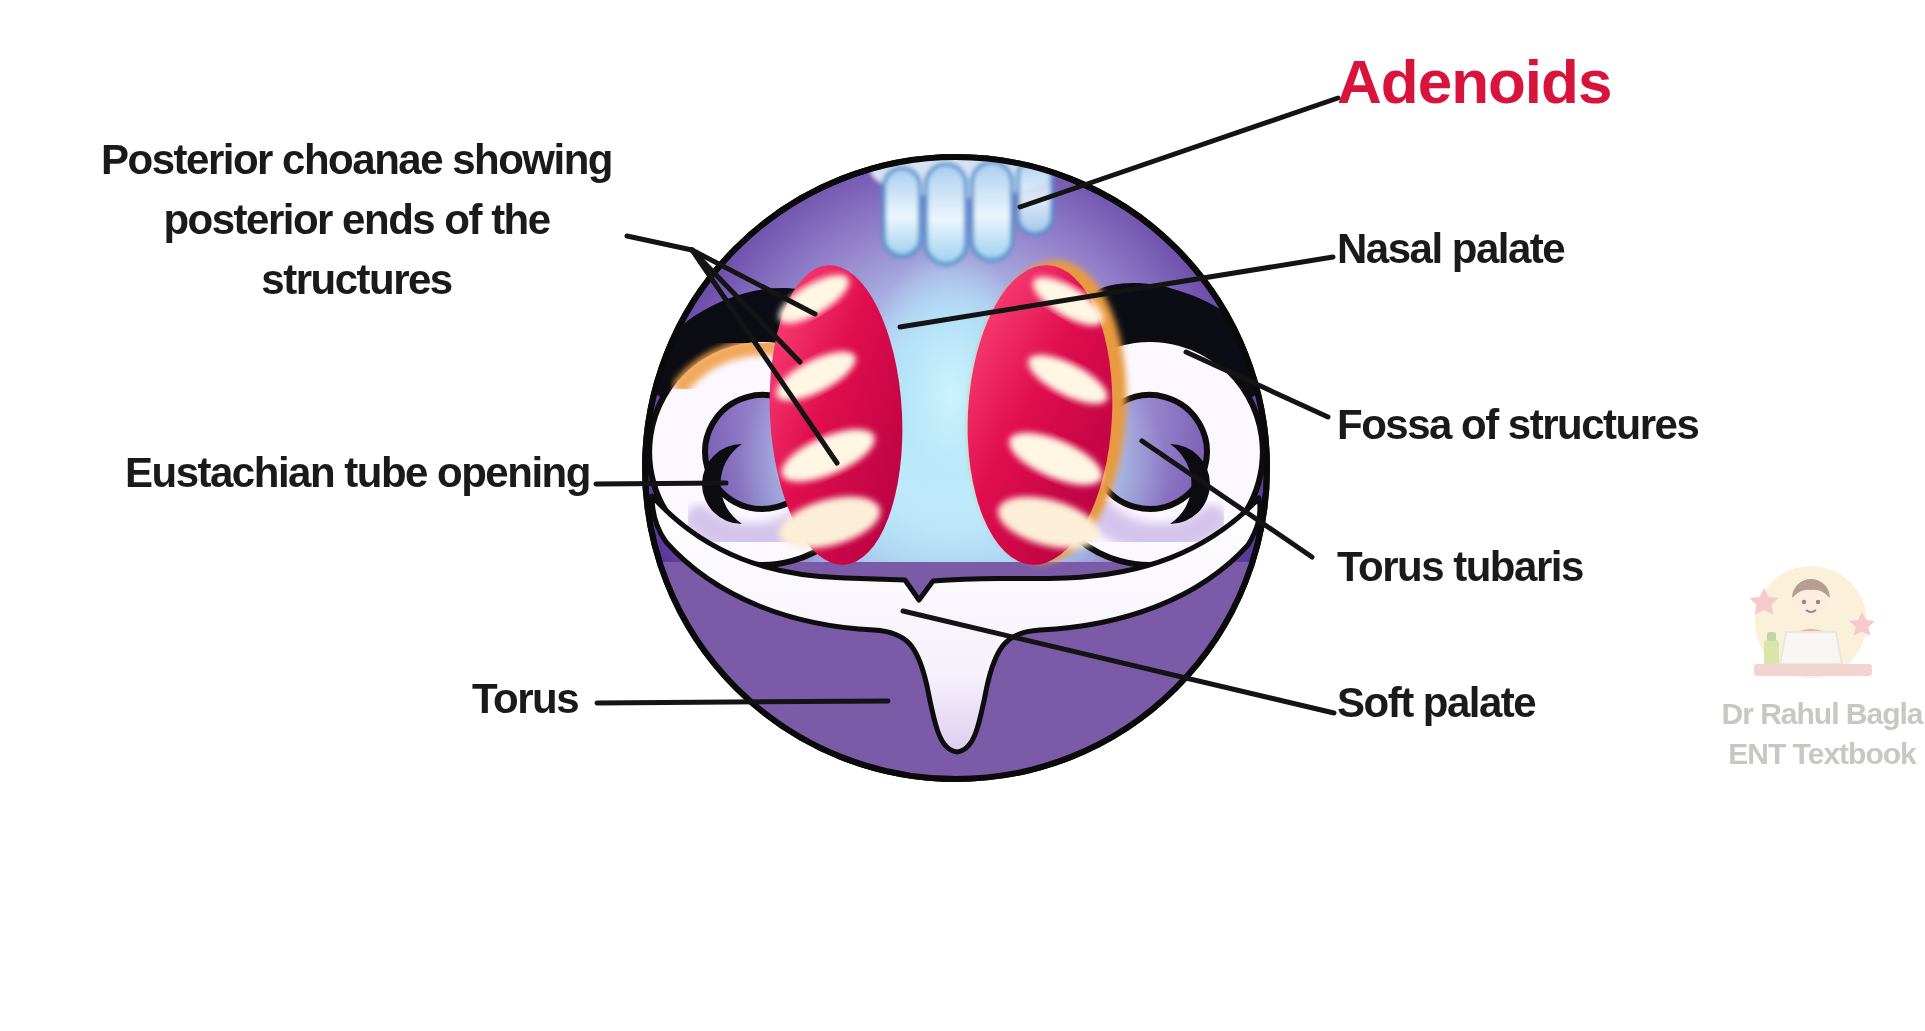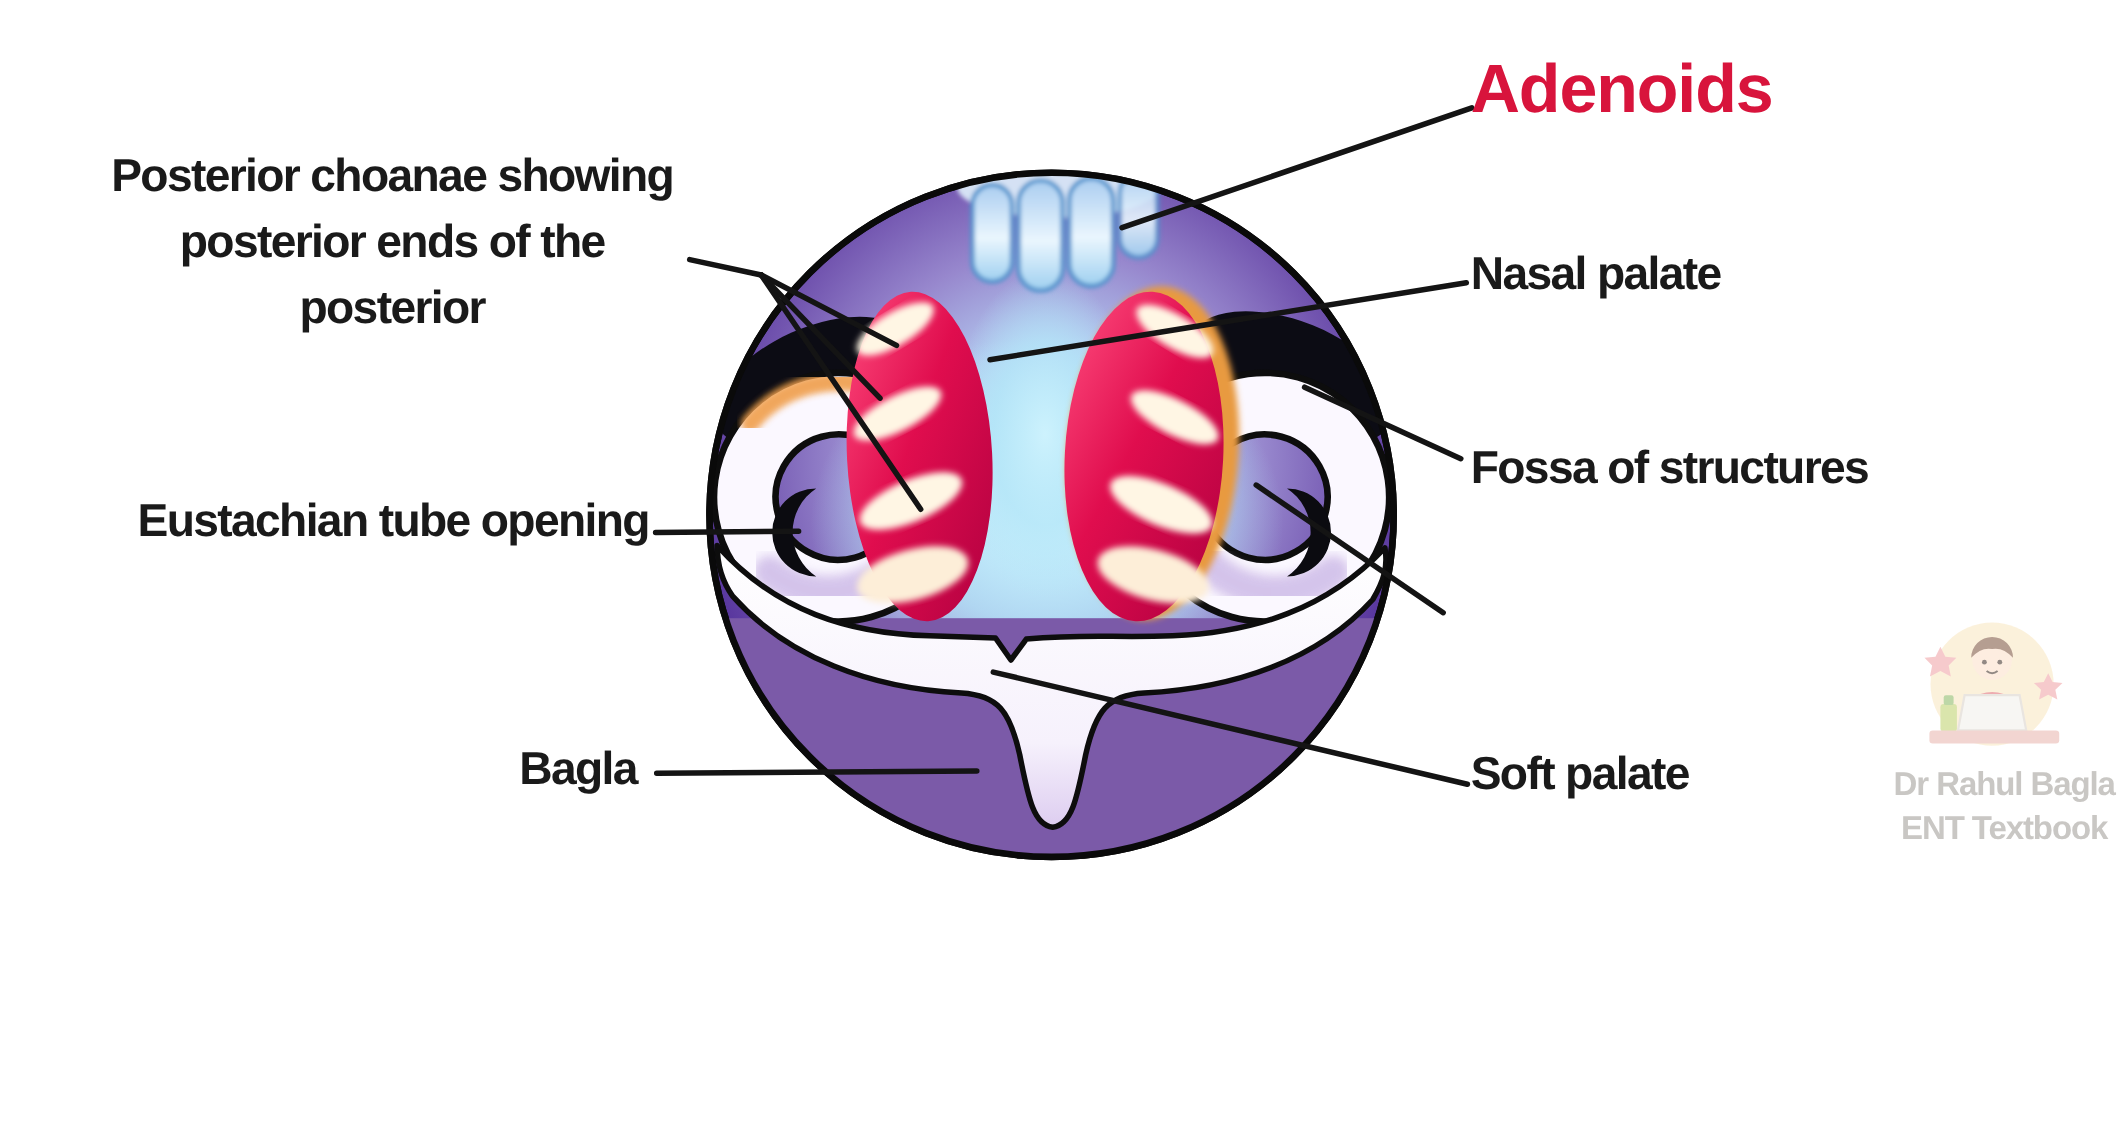--- a/index.html
+++ b/index.html
@@ -158,31 +158,32 @@
       <line x1="692" y1="250" x2="800" y2="362"></line>
       <line x1="692" y1="250" x2="837" y2="463"></line>
     </g>
   </svg>
 
   <div class="label adenoids-label" style="left:1337px;top:48px;">Adenoids</div>
 
   <div class="label label-block-right" style="right:1313px;top:130px;">
     <div>Posterior choanae showing</div>
     <div>posterior ends of the</div>
-    <div>posterior</div>
+    <div>structures</div>
   </div>
 
   <div class="label" style="left:125px;top:450px;">Eustachian tube opening</div>
 
-  <div class="label" style="left:472px;top:676px;">Bagla</div>
+  <div class="label" style="left:472px;top:676px;">Torus</div>
 
   <div class="label" style="left:1337px;top:226px;">Nasal palate</div>
 
   <div class="label" style="left:1337px;top:402px;">Fossa of structures</div>
 
+  <div class="label" style="left:1337px;top:544px;">Torus tubaris</div>
 
   <div class="label" style="left:1337px;top:680px;">Soft palate</div>
 
 
   <svg class="wm-logo" width="145" height="130" viewBox="0 0 145 130">
     <circle cx="71" cy="62" r="56" fill="#f9e6bf"></circle>
     <path d="M 24 28 l 4.5 9 10 1 -7 7 2 10 -9.5 -5 -9.5 5 2 -10 -7 -7 10 -1 Z" fill="#f0a0a4"></path>
     <path d="M 122 52 l 4 8 9 1 -6.5 6 1.8 9 -8.3 -4.5 -8.3 4.5 1.8 -9 -6.5 -6 9 -1 Z" fill="#f0a0a4"></path>
     <circle cx="71" cy="40" r="18" fill="#fcdfc8"></circle>
     <path d="M 52 38 a 19 19 0 0 1 38 0 q -9 -10 -19 -8 q -10 -2 -19 8 Z" fill="#7a5038"></path>

